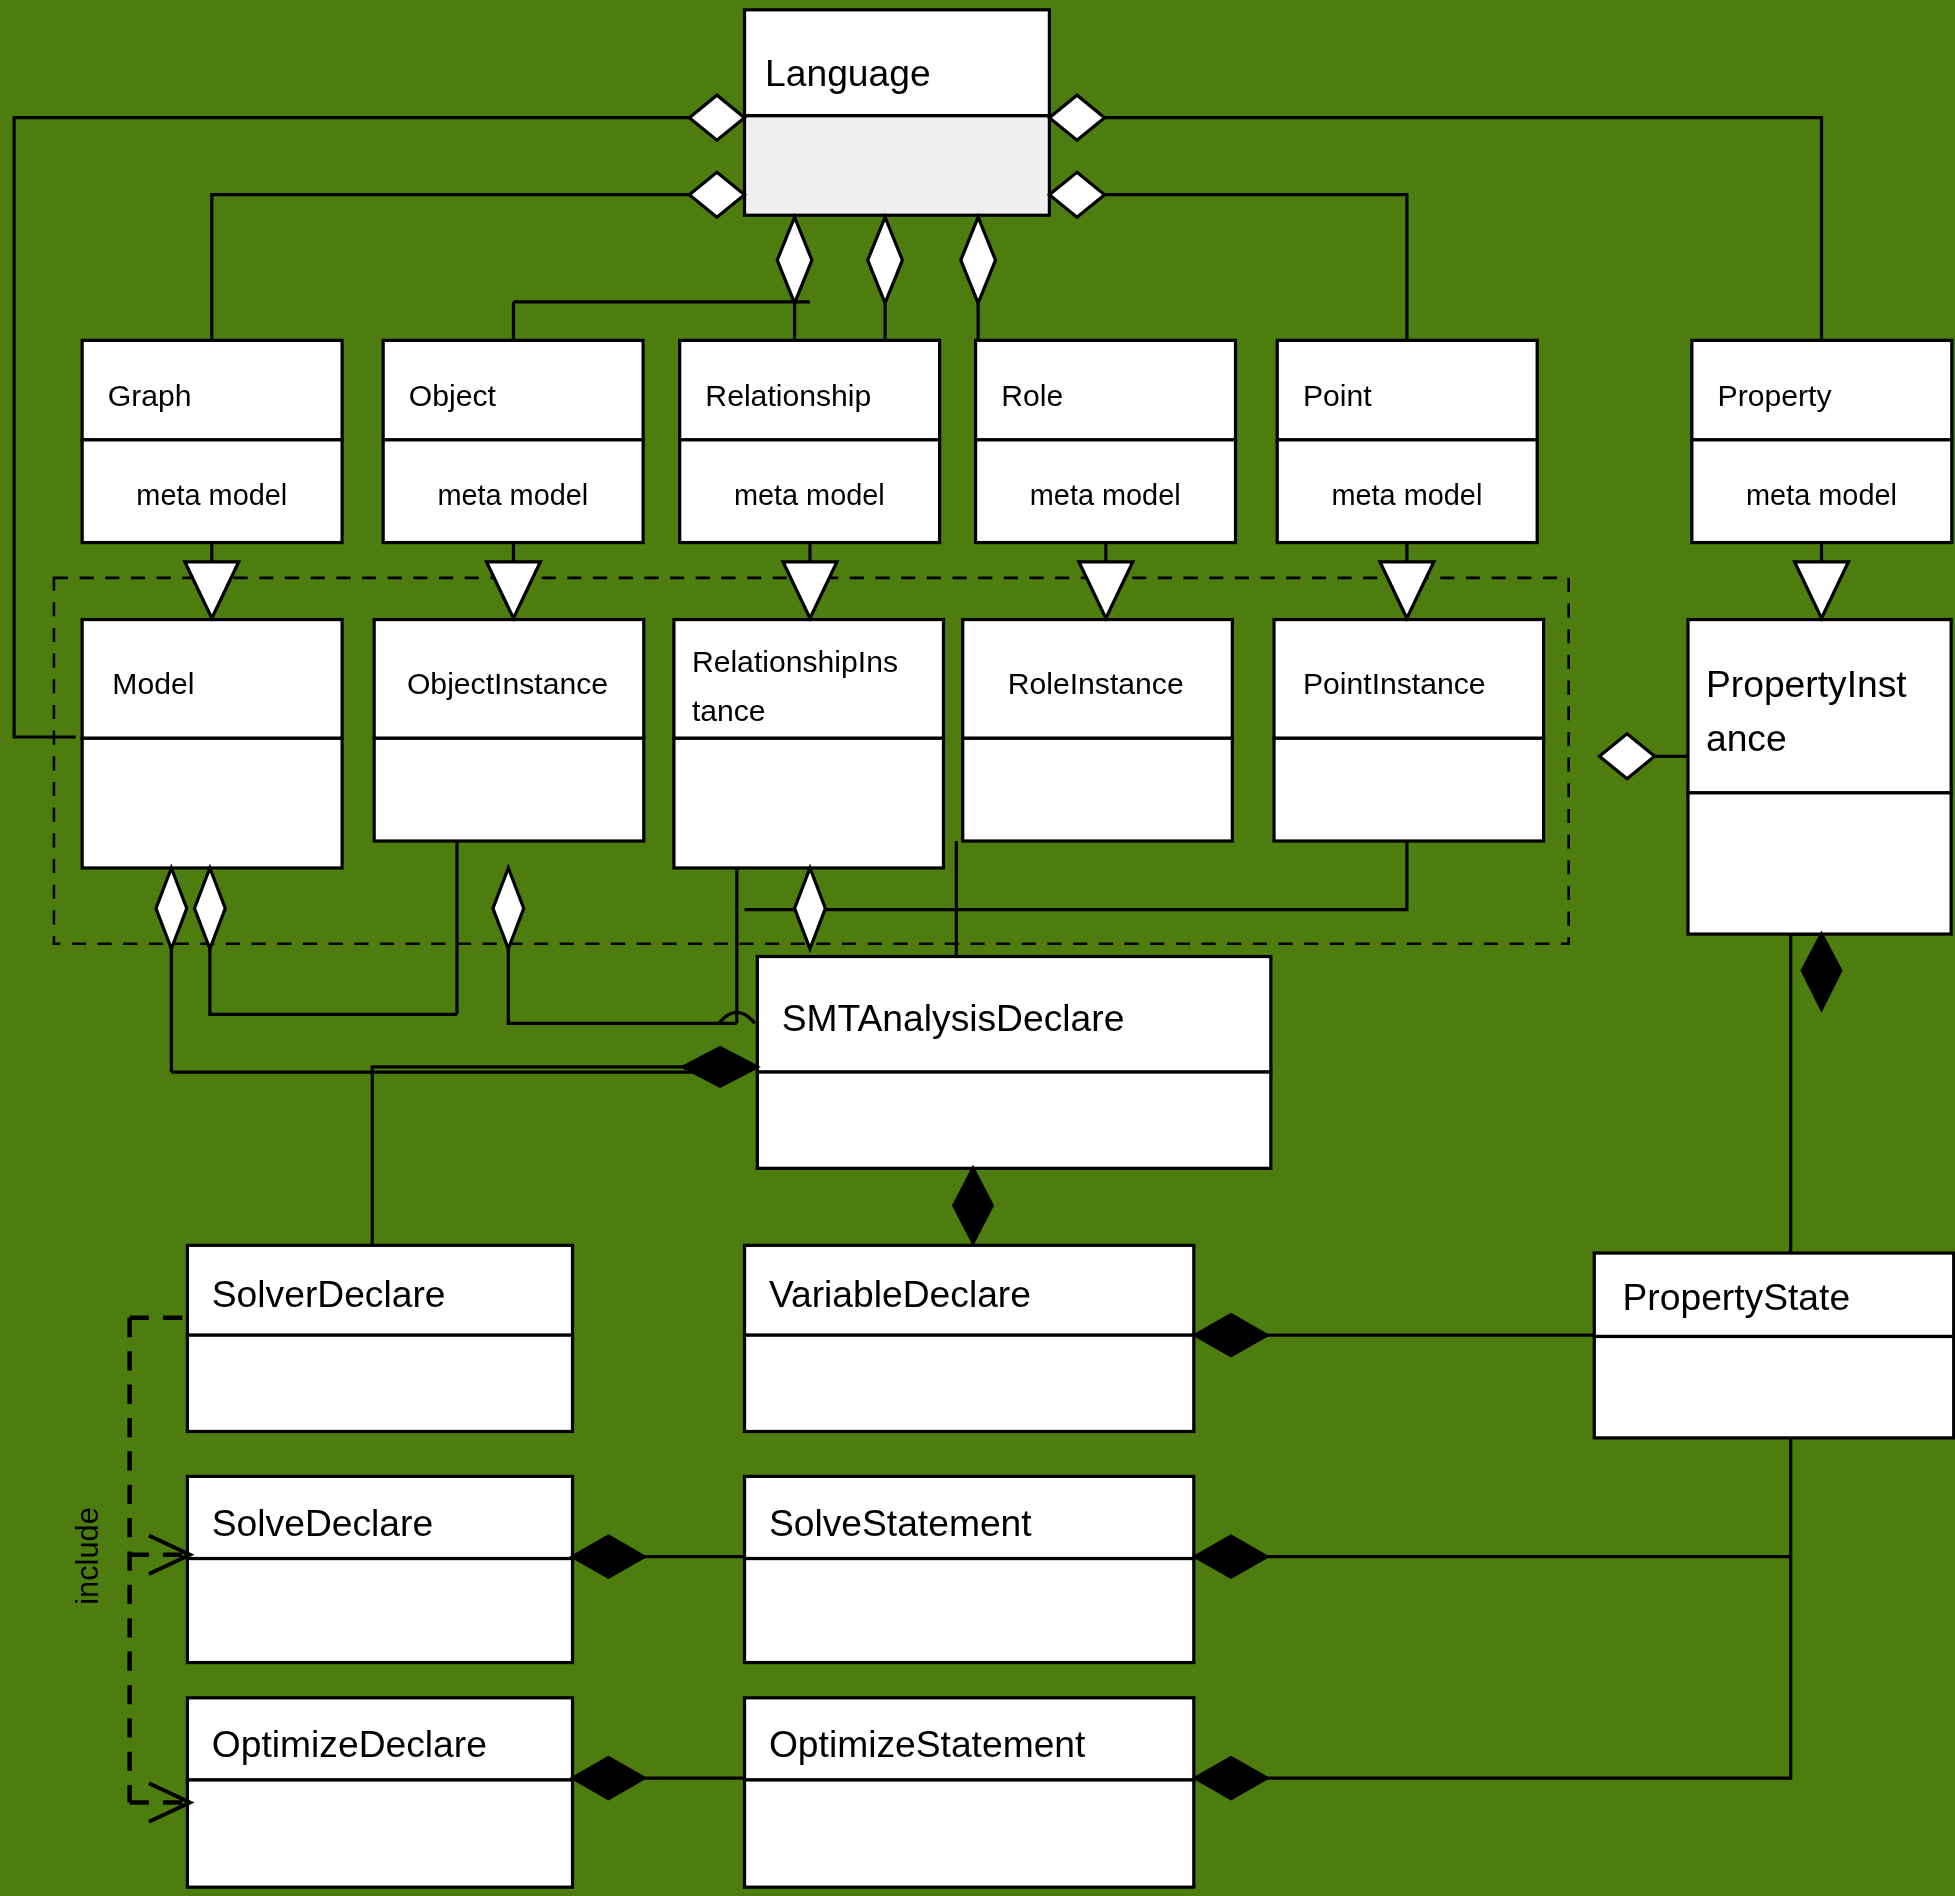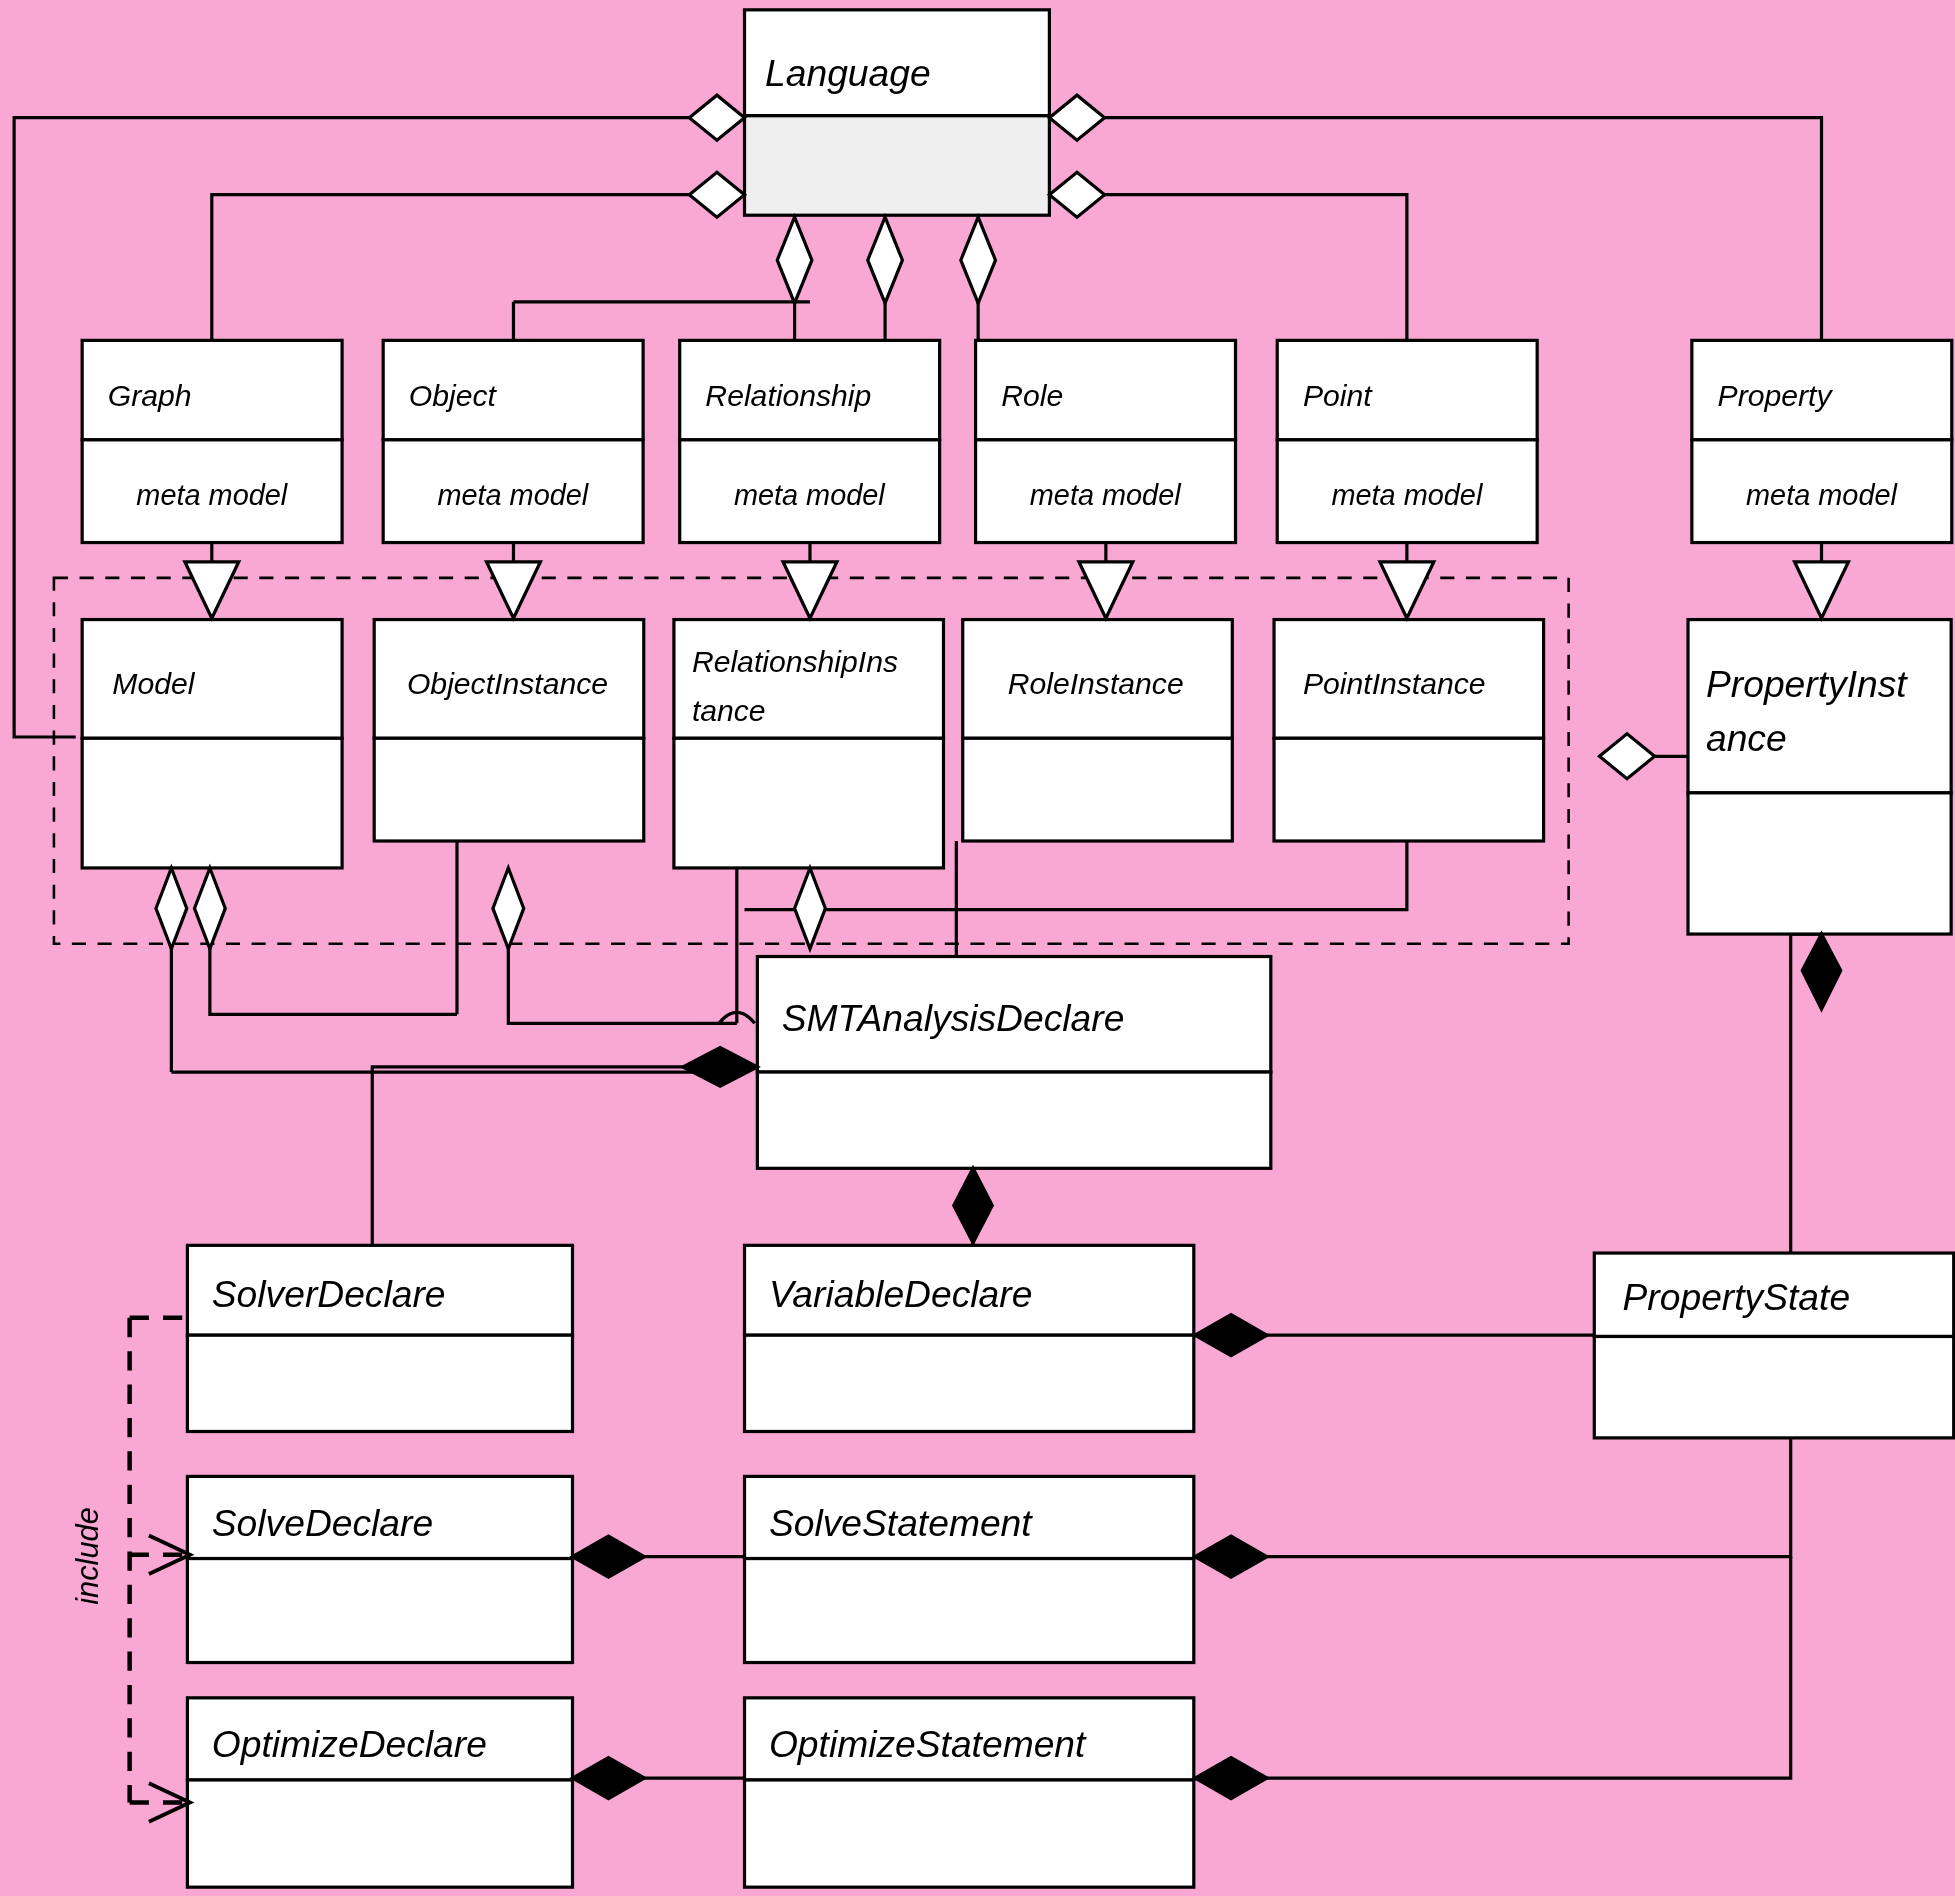--- a/index.html
+++ b/index.html
@@ -4,23 +4,22 @@
 <style>
   html, body {
     margin: 0;
     padding: 0;
     background: #ffffff;
   }
   #diagram-root {
     position: relative;
     width: 1955px;
     height: 1897px;
-    background: #f9a8d4;
-    font-family: "Liberation Sans", sans-serif;
-    font-style: italic;
+    background: #4d7c0f;
+    font-family: "Liberation Sans", sans-serif;
   }
   svg#uml-canvas {
     display: block;
     width: 1955px;
     height: 1897px;
   }
   .cls-box {
     fill: #ffffff;
     stroke: #000000;
     stroke-width: 5;

